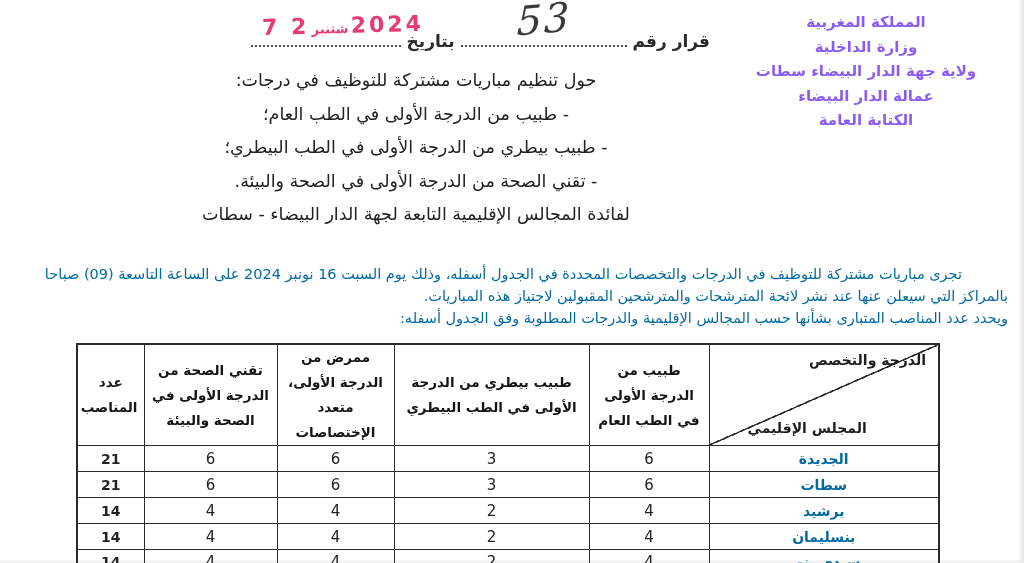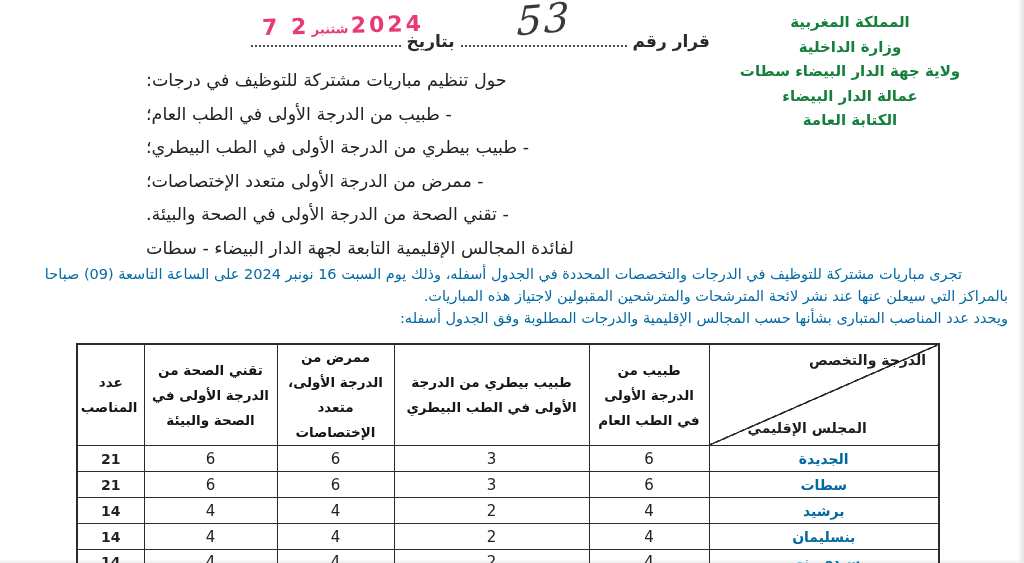--- a/index.html
+++ b/index.html
@@ -12,23 +12,23 @@
   .scan-edge-right {
     position:absolute; top:0; right:0; width:6px; height:100%;
     background:linear-gradient(to left,#e3e3e3,rgba(255,255,255,0)); 
   }
   .scan-edge-bottom {
     position:absolute; bottom:0; left:0; width:100%; height:4px;
     background:linear-gradient(to top,#ececec,rgba(255,255,255,0));
   }
   
   .letterhead {
-    position:absolute; top:10px; right:30px; width:288px;
+    position:absolute; top:10px; right:14px; width:288px;
     text-align:center; font-weight:bold; font-size:15px; line-height:24.5px;
-    color:#15803d;
+    color:#8b5cf6;
   }
   
   .decree-line {
     position:absolute; top:28px; right:314px; width:456px;
     font-size:17px; font-weight:bold; white-space:nowrap; color:#2a2a2a;
   }
   .decree-line .lbl { vertical-align:baseline; }
   .dots {
     display:inline-block; height:19px; vertical-align:baseline;
     border-bottom:2px dotted #4a4a4a; position:relative;
@@ -43,22 +43,22 @@
   
   .stamp {
     position:absolute; top:13px; left:262px; width:162px;
     display:flex; flex-direction:row; justify-content:space-between; align-items:baseline;
     transform:rotate(-1.5deg); font-weight:bold; white-space:nowrap;
   }
   .stamp .num { font-size:22px; letter-spacing:3px; }
   .stamp .month { font-size:13px; }
   
   .subject {
-    position:absolute; top:64px; right:318px; width:560px;
-    text-align:left; font-size:17.5px; line-height:33.5px; color:#222;
+    position:absolute; top:64px; right:328px; width:560px;
+    text-align:center; font-size:17.5px; line-height:33.5px; color:#222;
   }
   .subject .title { }
   .subject .beneficiary { }
   
   .paragraph {
     position:absolute; top:263px; right:16px; left:38px;
     font-size:14.5px; line-height:22px; text-align:right; color:#0369a1;
   }
   .paragraph .p1 { text-indent:46px; }
   
@@ -115,21 +115,20 @@
     <span class="num">2024</span>
     <span class="month">شتنبر</span>
     <span class="num">2 7</span>
   </div>
 
   <div class="subject">
     <div class="title">حول تنظيم مباريات مشتركة للتوظيف في درجات:</div>
     <div id="subject-items">
         <div>- طبيب من الدرجة الأولى في الطب العام؛</div>
         <div>- طبيب بيطري من الدرجة الأولى في الطب البيطري؛</div>
-        <div>- ممرض من الدرجة الأولى متعدد الإختصاصات؛</div>
         <div>- تقني الصحة من الدرجة الأولى في الصحة والبيئة.</div>
       </div>
     <div class="beneficiary">لفائدة المجالس الإقليمية التابعة لجهة الدار البيضاء - سطات</div>
   </div>
 
   <div class="paragraph">
     <div class="p1">تجرى مباريات مشتركة للتوظيف في الدرجات والتخصصات المحددة في الجدول أسفله، وذلك يوم السبت 16 نونبر 2024 على الساعة التاسعة (09) صباحا بالمراكز التي سيعلن عنها عند نشر لائحة المترشحات والمترشحين المقبولين لاجتياز هذه المباريات.</div>
     <div class="p2">ويحدد عدد المناصب المتبارى بشأنها حسب المجالس الإقليمية والدرجات المطلوبة وفق الجدول أسفله:</div>
   </div>
 

